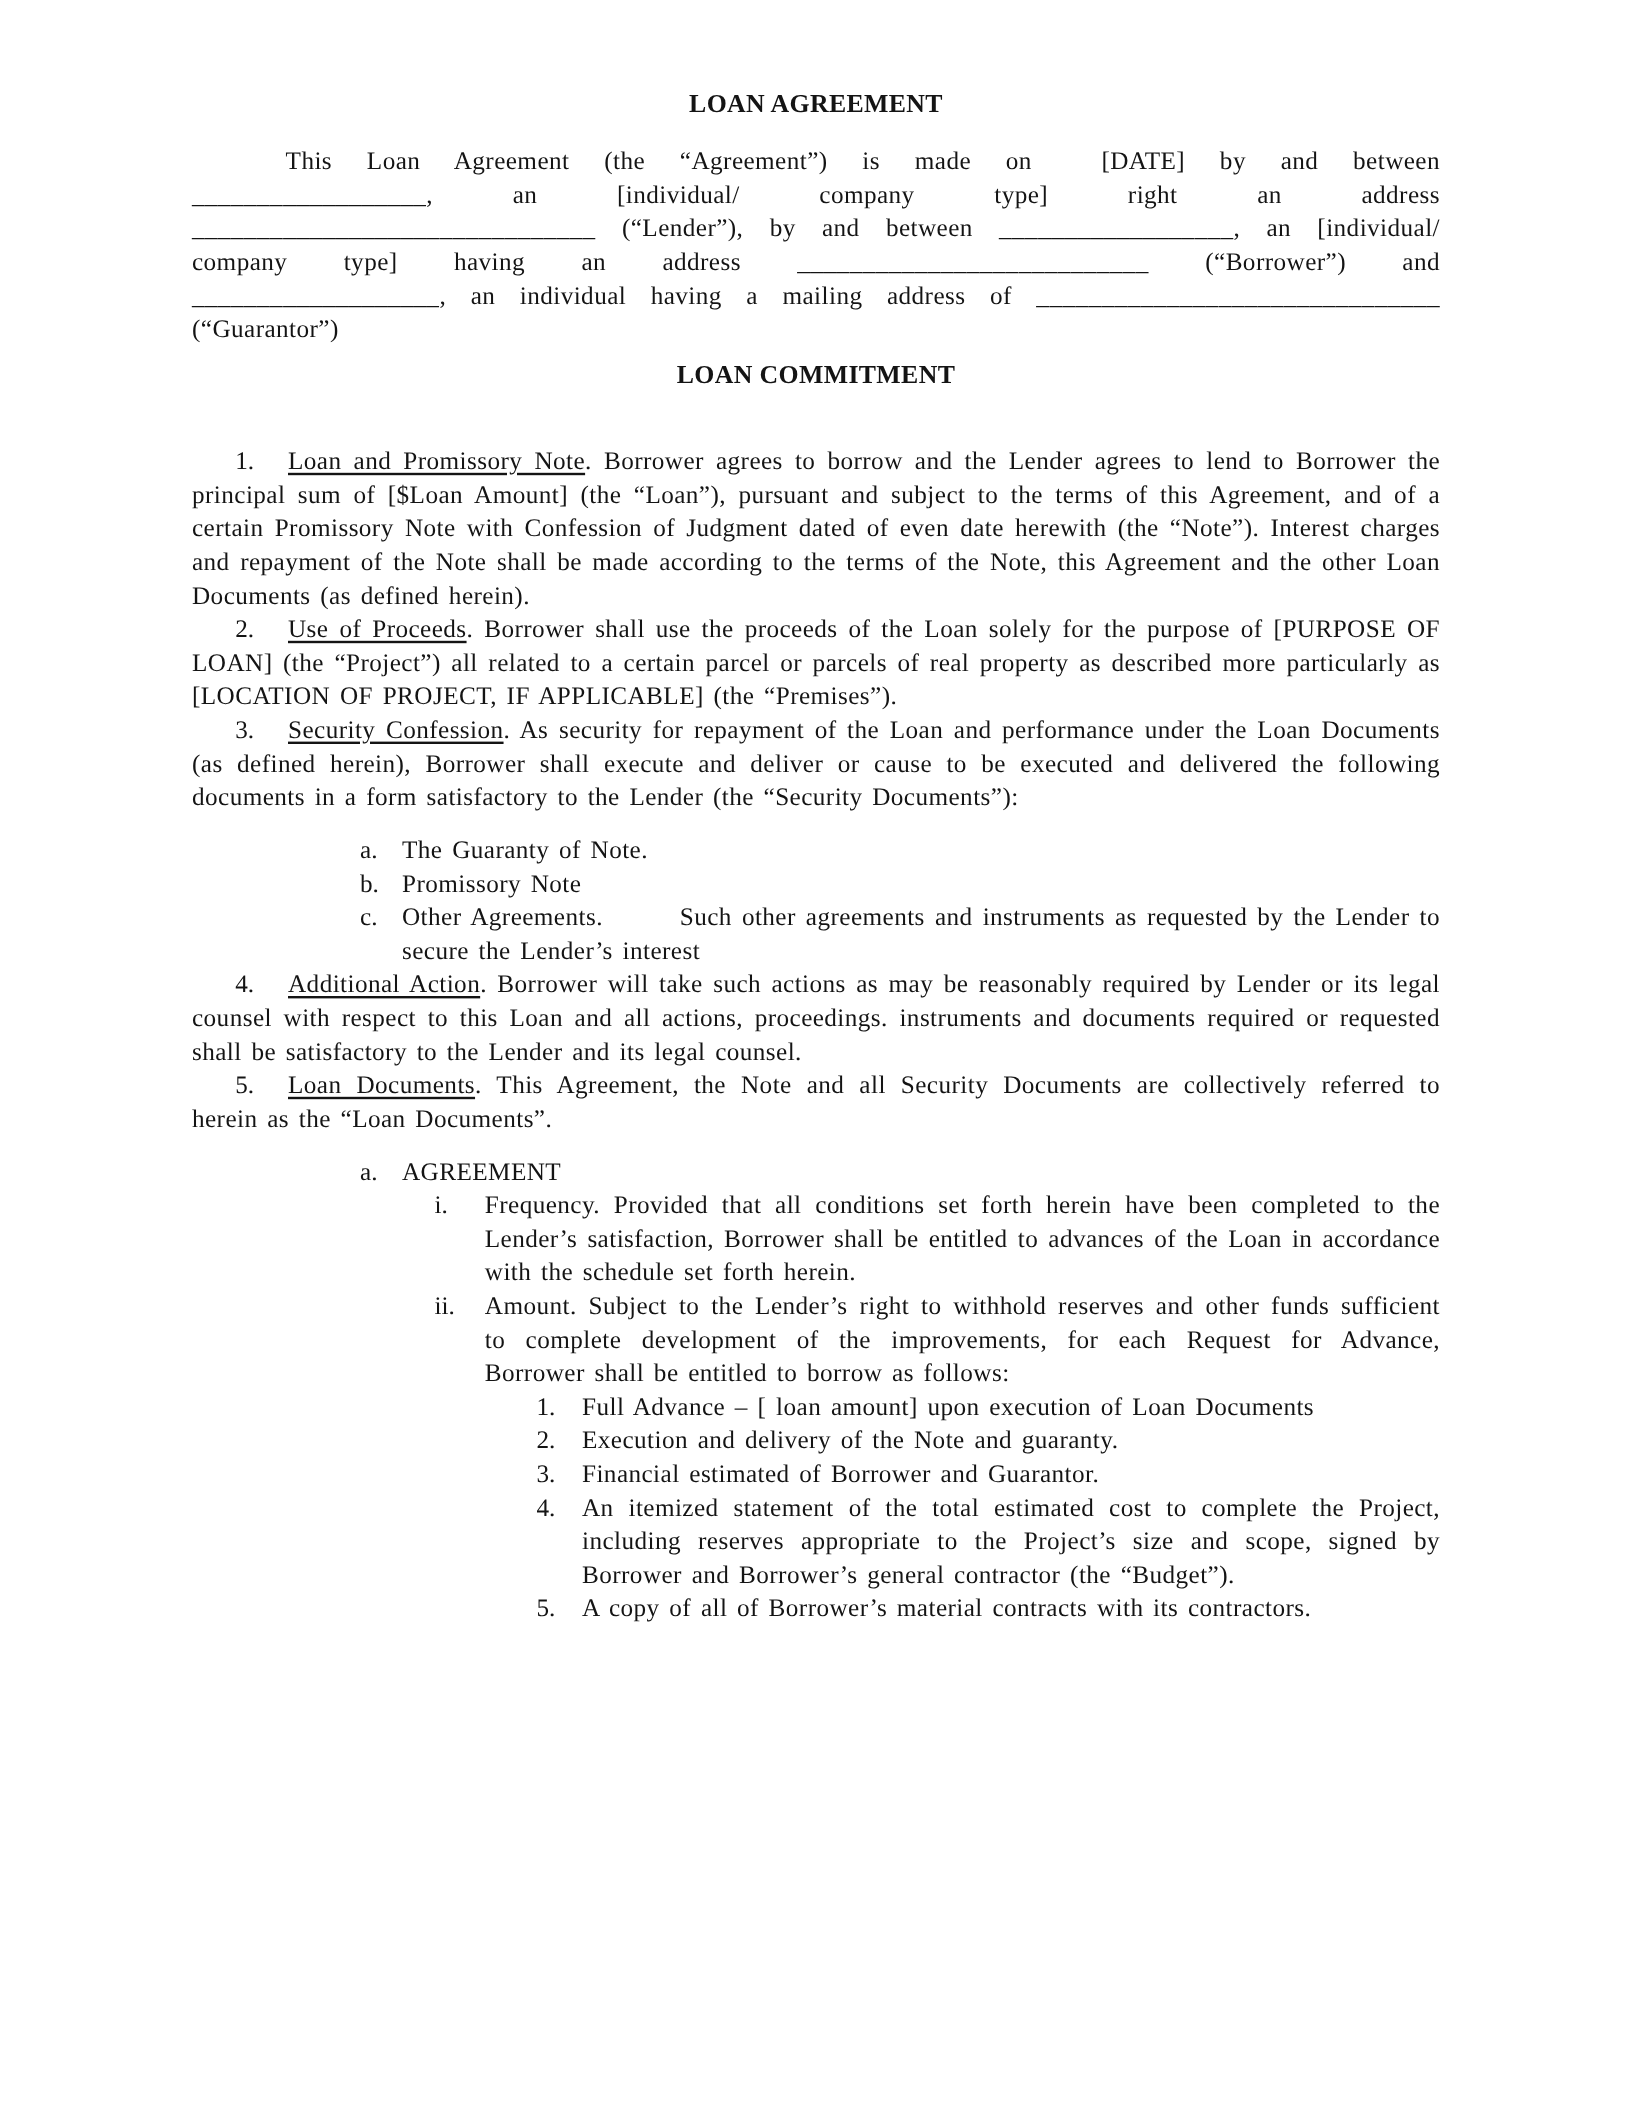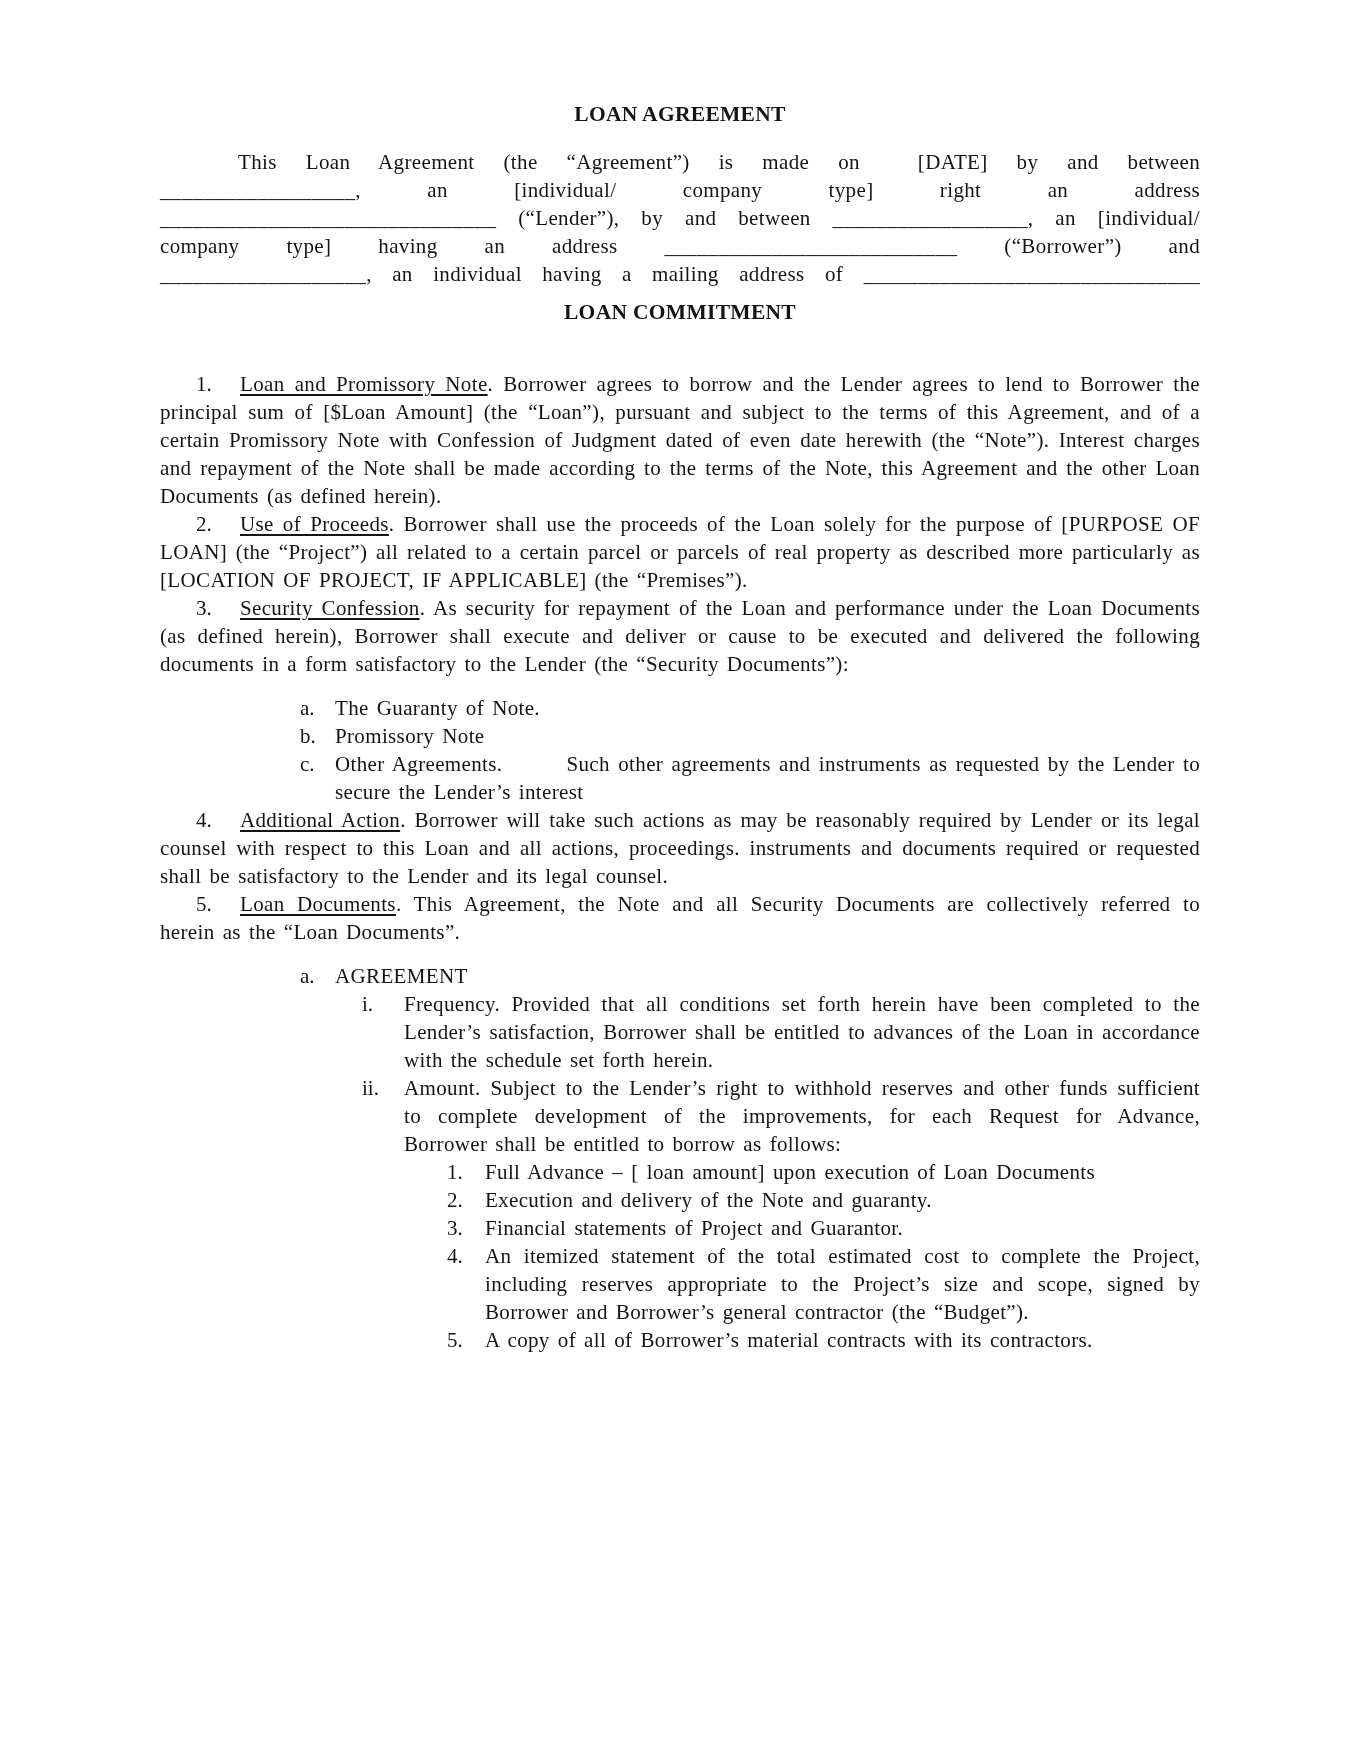--- a/index.html
+++ b/index.html
@@ -2,21 +2,21 @@
 <html><head>
 <meta charset="utf-8">
 <style>
   * { margin: 0; padding: 0; box-sizing: border-box; }
   html, body { background: #ffffff; }
   body {
     width: 1360px; height: 1760px; overflow: hidden;
     font-family: "Liberation Serif", "DejaVu Serif", serif;
     font-size: 21px; line-height: 28px; color: #141414;
   }
-  .page { width: 1360px; height: 1760px; padding: 100px 160px 0 160px; background: #ffffff; }
+  .page { width: 1360px; height: 1760px; padding: 72px 160px 0 160px; background: #ffffff; }
 
   .doc-title, .doc-subtitle {
     text-align: center; font-weight: bold; font-size: 21.5px; letter-spacing: .3px;
   }
   .doc-subtitle { margin-top: 10px; margin-bottom: 44px; }
 
   .intro { margin-top: 20px; }
   .intro-line {
     text-align: justify; text-align-last: justify;
     letter-spacing: .35px; word-spacing: 2.5px; white-space: pre-wrap;
@@ -57,20 +57,21 @@
 <div class="page">
 
   <div class="doc-title">LOAN AGREEMENT</div>
 
   <div class="intro">
     <div class="intro-line first">This Loan Agreement (the “Agreement”) is made on &nbsp;[DATE] by and between</div>
     <div class="intro-line">__________________, an [individual/ company type] right an address</div>
     <div class="intro-line">_______________________________ (“Lender”), by and between __________________, an [individual/</div>
     <div class="intro-line">company type] having an address ___________________________ (“Borrower”) and</div>
     <div class="intro-line">___________________, an individual having a mailing address of _______________________________</div>
+    <div class="intro-line last">(“Guarantor”)</div>
   </div>
 
   <div class="doc-subtitle">LOAN COMMITMENT</div>
 
   <p class="sec"><span class="snum">1.</span><span class="stitle">Loan and Promissory Note</span><span class="sbody">. Borrower agrees to borrow and the Lender agrees to lend to Borrower the principal sum of [$Loan Amount] (the “Loan”), pursuant and subject to the terms of this Agreement, and of a certain Promissory Note with Confession of Judgment dated of even date herewith (the “Note”). Interest charges and repayment of the Note shall be made according to the terms of the Note, this Agreement and the other Loan Documents (as defined herein).</span></p>
 
   <p class="sec"><span class="snum">2.</span><span class="stitle">Use of Proceeds</span><span class="sbody">. Borrower shall use the proceeds of the Loan solely for the purpose of [PURPOSE OF LOAN] (the “Project”) all related to a certain parcel or parcels of real property as described more particularly as [LOCATION OF PROJECT, IF APPLICABLE] (the “Premises”).</span></p>
 
   <p class="sec"><span class="snum">3.</span><span class="stitle">Security Confession</span><span class="sbody">. As security for repayment of the Loan and performance under the Loan Documents (as defined herein), Borrower shall execute and deliver or cause to be executed and delivered the following documents in a form satisfactory to the Lender (the “Security Documents”):</span></p>
 
@@ -86,18 +87,18 @@
 
   <div class="adv-block">
     <div class="ltr-item"><span class="marker">a.</span><span>AGREEMENT</span></div>
 
     <div class="rom-item"><span class="marker">i.</span><span>Frequency. Provided that all conditions set forth herein have been completed to the Lender’s satisfaction, Borrower shall be entitled to advances of the Loan in accordance with the schedule set forth herein.</span></div>
 
     <div class="rom-item"><span class="marker">ii.</span><span>Amount. Subject to the Lender’s right to withhold reserves and other funds sufficient to complete development of the improvements, for each Request for Advance, Borrower shall be entitled to borrow as follows:</span></div>
 
     <div class="num-item"><span class="marker">1.</span><span>Full Advance – [ loan amount] upon execution of Loan Documents</span></div>
     <div class="num-item"><span class="marker">2.</span><span>Execution and delivery of the Note and guaranty.</span></div>
-    <div class="num-item"><span class="marker">3.</span><span>Financial statements of Project and Guarantor.</span></div>
+    <div class="num-item"><span class="marker">3.</span><span>Financial estimated of Borrower and Guarantor.</span></div>
     <div class="num-item"><span class="marker">4.</span><span>An itemized statement of the total estimated cost to complete the Project, including reserves appropriate to the Project’s size and scope, signed by Borrower and Borrower’s general contractor (the “Budget”).</span></div>
     <div class="num-item"><span class="marker">5.</span><span>A copy of all of Borrower’s material contracts with its contractors.</span></div>
   </div>
 
 </div>
 
 </body></html>

